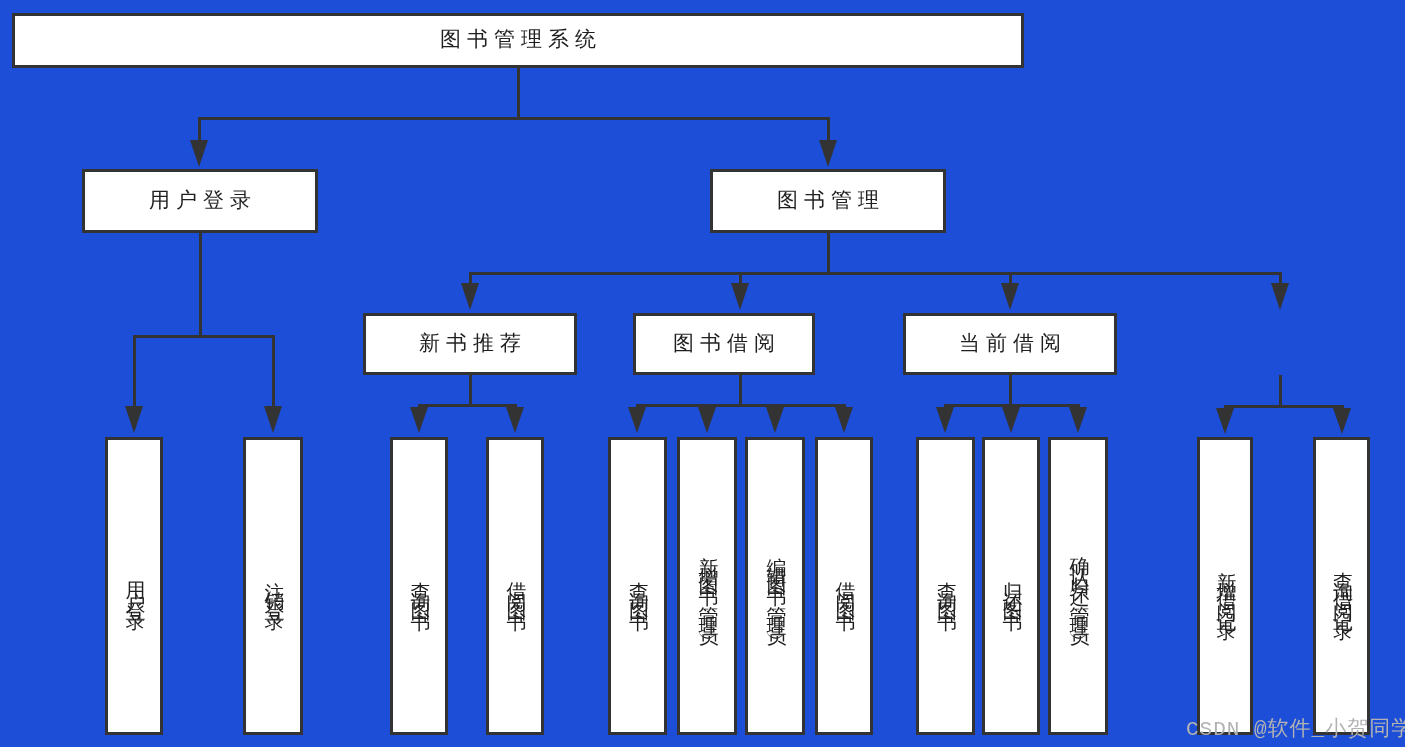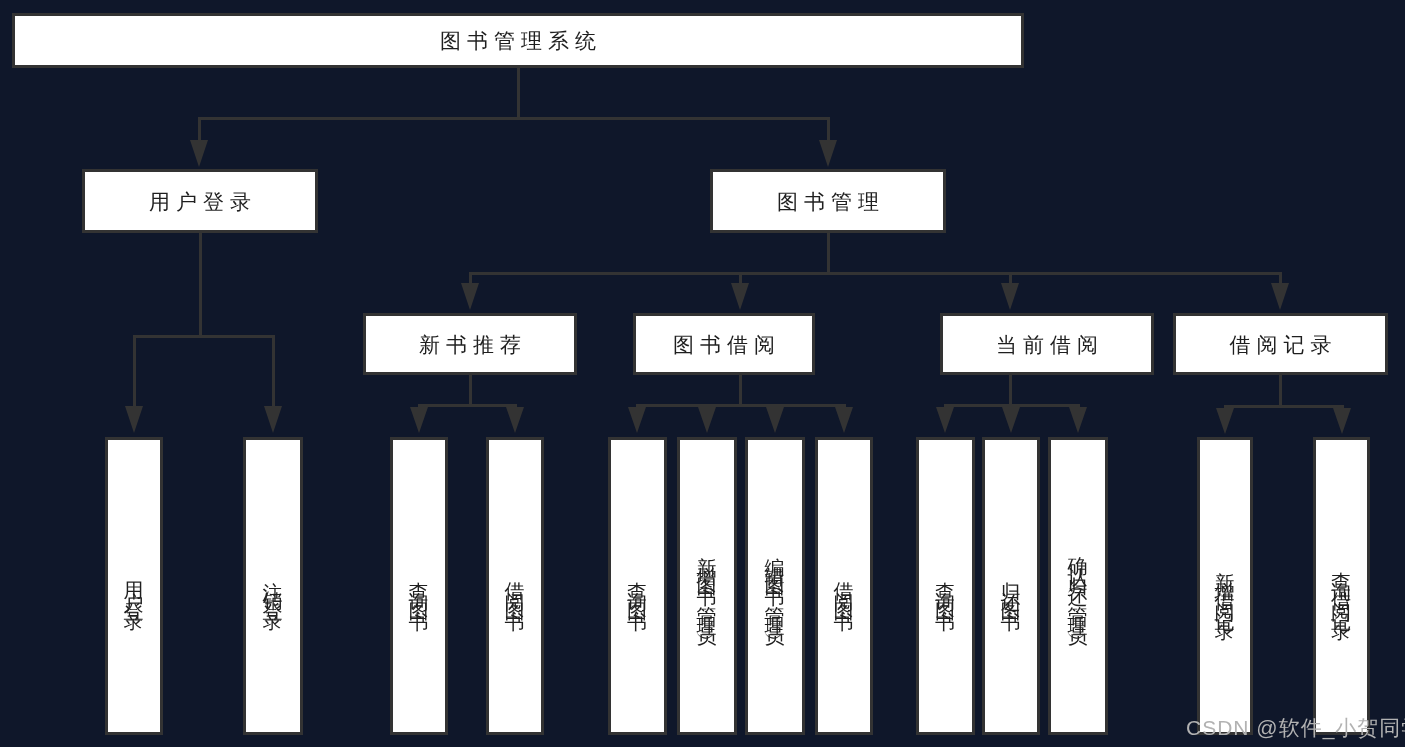--- a/index.html
+++ b/index.html
@@ -1,22 +1,22 @@
 <!DOCTYPE html>
 <html><head>
 <meta charset="utf-8">
 <style>
   html, body { margin: 0; padding: 0; background: #ffffff; }
   .canvas {
     position: relative;
     width: 1405px;
     height: 747px;
-    background: #0f172a;
+    background: #1d4ed8;
     overflow: hidden;
-    font-family: Liberation Sans, sans-serif;
+    font-family: Liberation Mono, monospace;
   }
   .connectors {
     position: absolute;
     left: 0; top: 0;
     width: 1405px; height: 747px;
     z-index: 1;
   }
   .node {
     position: absolute;
     box-sizing: border-box;
@@ -141,25 +141,22 @@
   <div class="node" style="left:710px;top:169px;width:236px;height:64px">
     <span class="lbl">图书管理</span>
   </div>
 
   <div class="node" style="left:363px;top:313px;width:214px;height:62px">
     <span class="lbl">新书推荐</span>
   </div>
   <div class="node" style="left:633px;top:313px;width:182px;height:62px">
     <span class="lbl">图书借阅</span>
   </div>
-  <div class="node" style="left:940px;top:313px;width:214px;height:62px">
+  <div class="node" style="left:903px;top:313px;width:214px;height:62px">
     <span class="lbl">当前借阅</span>
-  </div>
-  <div class="node" style="left:1173px;top:313px;width:215px;height:62px">
-    <span class="lbl">借阅记录</span>
   </div>
 
   <div class="node v" style="left:105px;top:437px;width:58px;height:298px">
     <span class="lbl">用户登录</span>
   </div>
   <div class="node v" style="left:243px;top:437px;width:60px;height:298px">
     <span class="lbl">注销登录</span>
   </div>
 
   <div class="node v" style="left:390px;top:437px;width:58px;height:298px">

